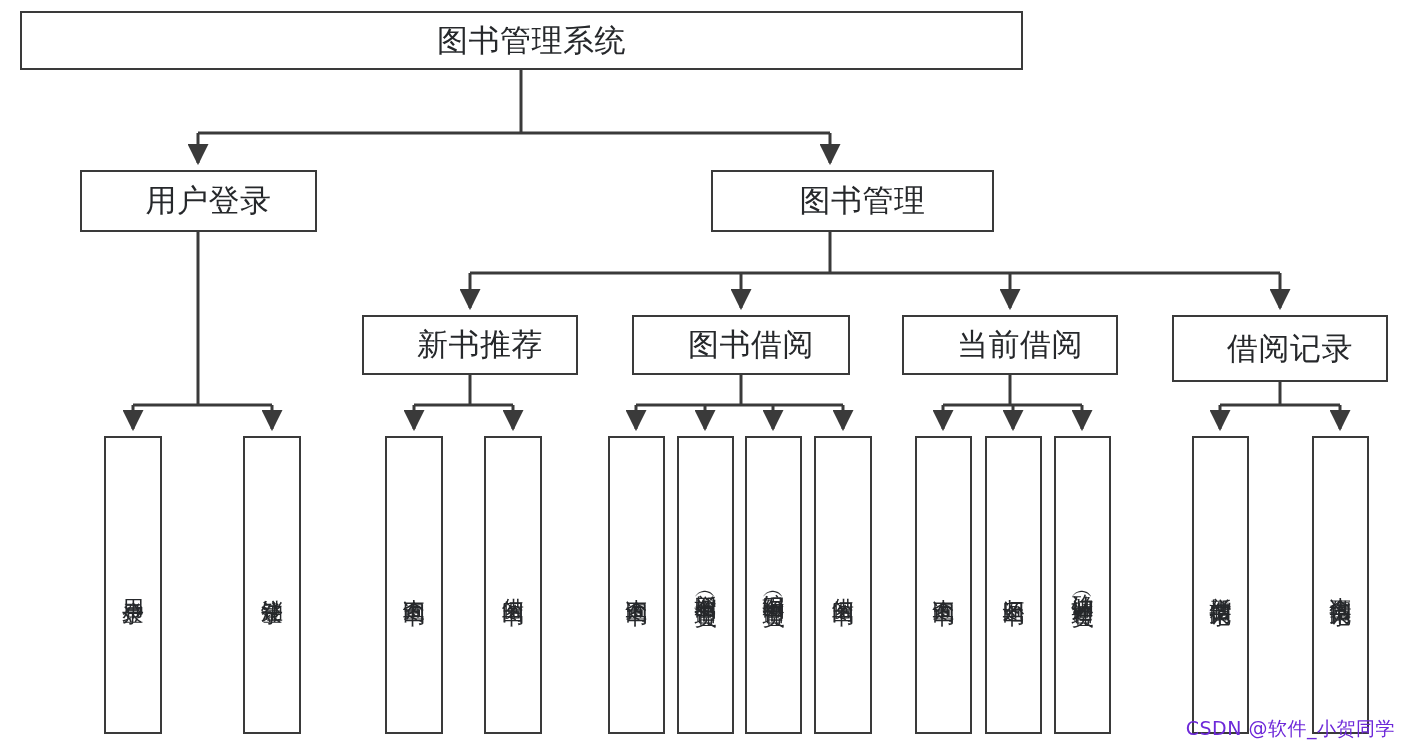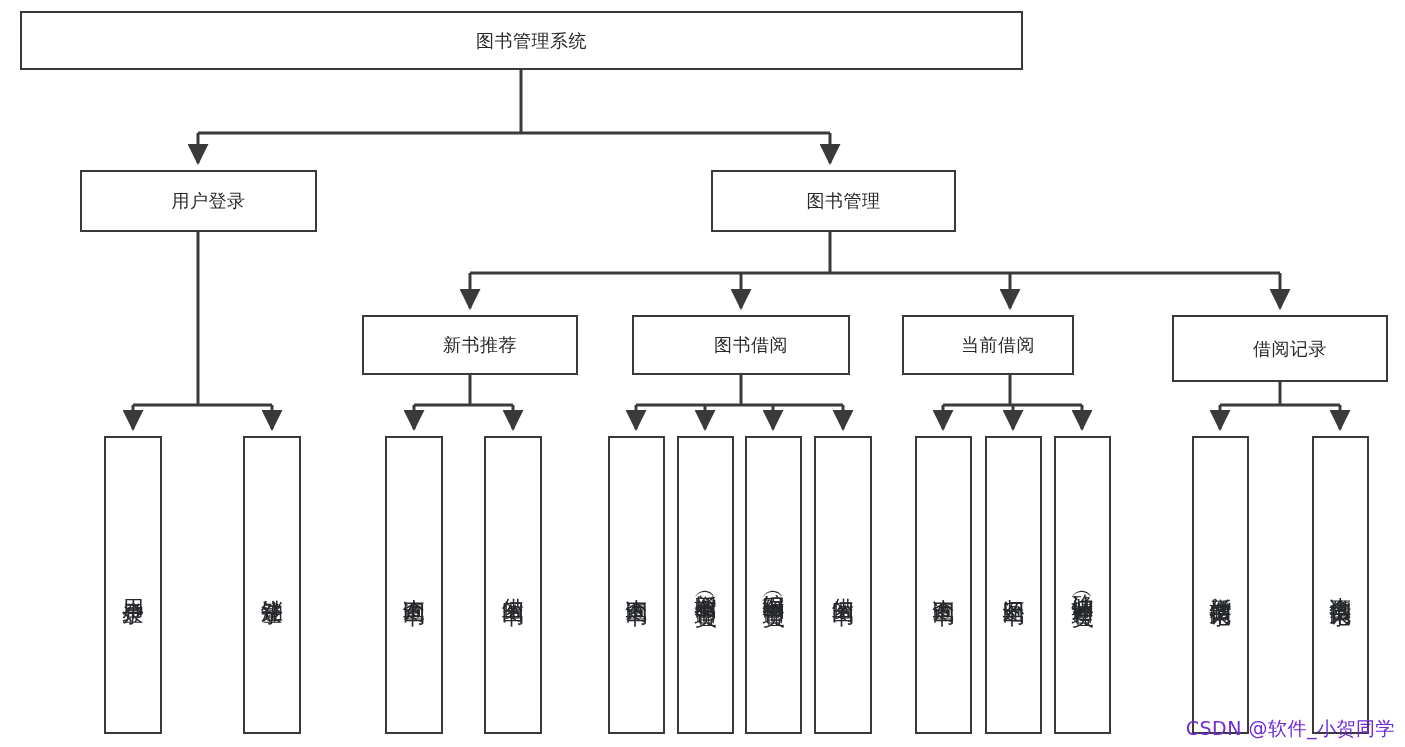--- a/index.html
+++ b/index.html
@@ -28,21 +28,21 @@
     position: absolute;
     box-sizing: border-box;
     border: 2px solid #3a3a3a;
     background: #ffffff;
     display: flex;
     align-items: center;
     justify-content: center;
     color: #26282b;
   }
   .node.h {
-    font-size: 18px;
+    font-size: 31px;
     letter-spacing: 0.5px;
     padding-left: 20px;
   }
   .node.v {
     font-size: 22px;
     writing-mode: vertical-rl;
     text-orientation: upright;
     letter-spacing: 2px;
     line-height: 1;
     padding: 4px 0;
@@ -117,31 +117,31 @@
     </g>
   </svg>
 
   <div class="node h" id="node-root" style="left: 20px; top: 11px; width: 1003px; height: 59px;">
     <span>图书管理系统</span>
   </div>
 
   <div class="node h" id="node-l2-0" style="left: 80px; top: 170px; width: 237px; height: 62px;">
     <span>用户登录</span>
   </div>
-  <div class="node h" id="node-l2-1" style="left: 711px; top: 170px; width: 245px; height: 62px;">
+  <div class="node h" id="node-l2-1" style="left: 711px; top: 170px; width: 283px; height: 62px;">
     <span>图书管理</span>
   </div>
 
   <div class="node h" id="node-l3-1" style="left: 632px; top: 315px; width: 218px; height: 60px;">
     <span>图书借阅</span>
   </div>
   <div class="node h" id="node-l3-0" style="left: 362px; top: 315px; width: 216px; height: 60px;">
     <span>新书推荐</span>
   </div>
-  <div class="node h" id="node-l3-2" style="left: 902px; top: 315px; width: 172px; height: 60px;">
+  <div class="node h" id="node-l3-2" style="left: 902px; top: 315px; width: 216px; height: 60px;">
     <span>当前借阅</span>
   </div>
   <div class="node h" id="node-l3-3" style="left: 1172px; top: 315px; width: 216px; height: 67px;">
     <span>借阅记录</span>
   </div>
 
   <div class="node v" id="node-leaf-0" style="left: 104px; top: 436px; width: 58px; height: 298px;">
     <span class="vtext">用户登录</span>
   </div>
   <div class="node v" id="node-leaf-1" style="left: 243px; top: 436px; width: 58px; height: 298px;">

